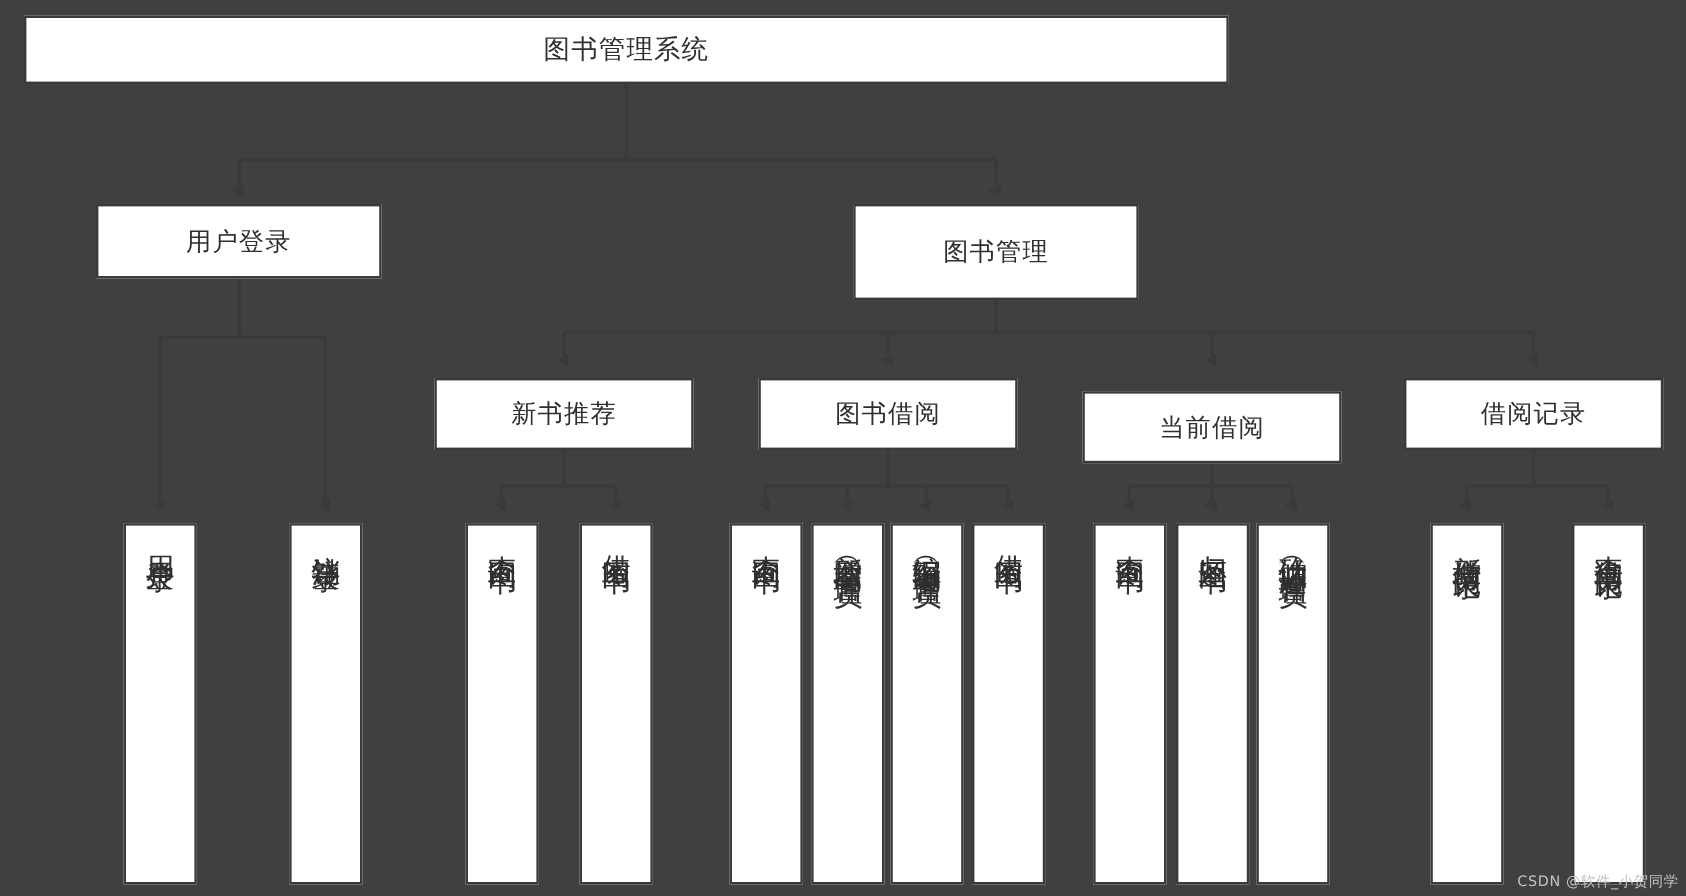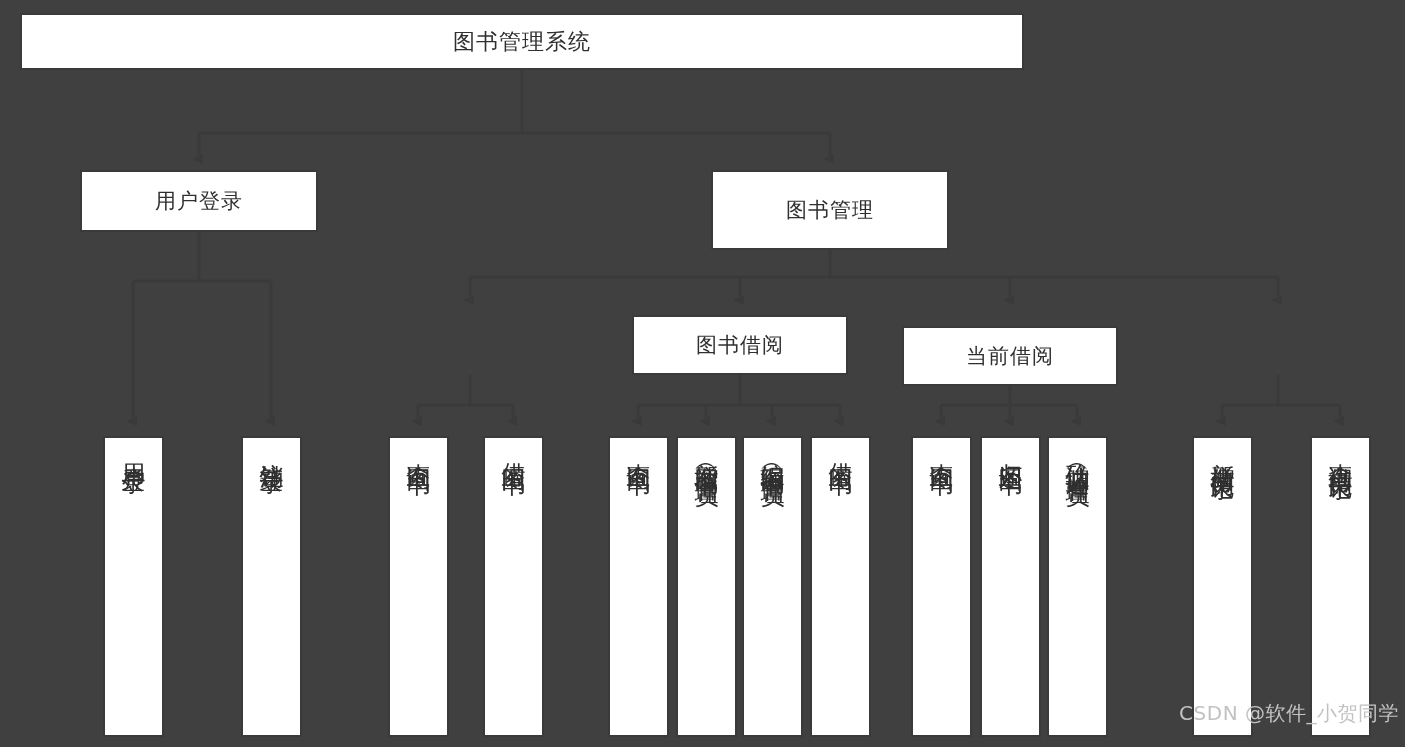--- a/index.html
+++ b/index.html
@@ -60,22 +60,22 @@
     writing-mode: vertical-rl;
     text-orientation: upright;
     font-size: 24px;
     letter-spacing: 3px;
     line-height: 1;
     white-space: nowrap;
   }
   #watermark {
     position: absolute;
     right: 6px;
-    bottom: 20px;
-    font-size: 20px;
+    bottom: 4px;
+    font-size: 12px;
     color: #c2c2c2;
     letter-spacing: 0.5px;
     user-select: none;
     white-space: nowrap;
   }
 </style>
 </head>
 <body>
 
 <div id="canvas">
@@ -135,26 +135,32 @@
     <span class="label">图书管理系统</span>
   </div>
 
   <div class="node h" style="left:80px; top:170px; width:238px; height:62px;">
     <span class="label">用户登录</span>
   </div>
   <div class="node h" style="left:711px; top:170px; width:238px; height:80px;">
     <span class="label">图书管理</span>
   </div>
 
+  <div class="node h" style="left:362px; top:315px; width:216px; height:60px;">
+    <span class="label">新书推荐</span>
+  </div>
   <div class="node h" style="left:632px; top:315px; width:216px; height:60px;">
     <span class="label">图书借阅</span>
   </div>
   <div class="node h" style="left:902px; top:326px; width:216px; height:60px;">
     <span class="label">当前借阅</span>
   </div>
+  <div class="node h" style="left:1170px; top:315px; width:216px; height:60px;">
+    <span class="label">借阅记录</span>
+  </div>
 
   <div class="node v" style="left:103px; top:436px; width:61px; height:301px;">
     <span class="label">用户登录</span>
   </div>
   <div class="node v" style="left:241px; top:436px; width:61px; height:301px;">
     <span class="label">注销登录</span>
   </div>
 
   <div class="node v" style="left:388px; top:436px; width:61px; height:301px;">
     <span class="label">查询图书</span>

